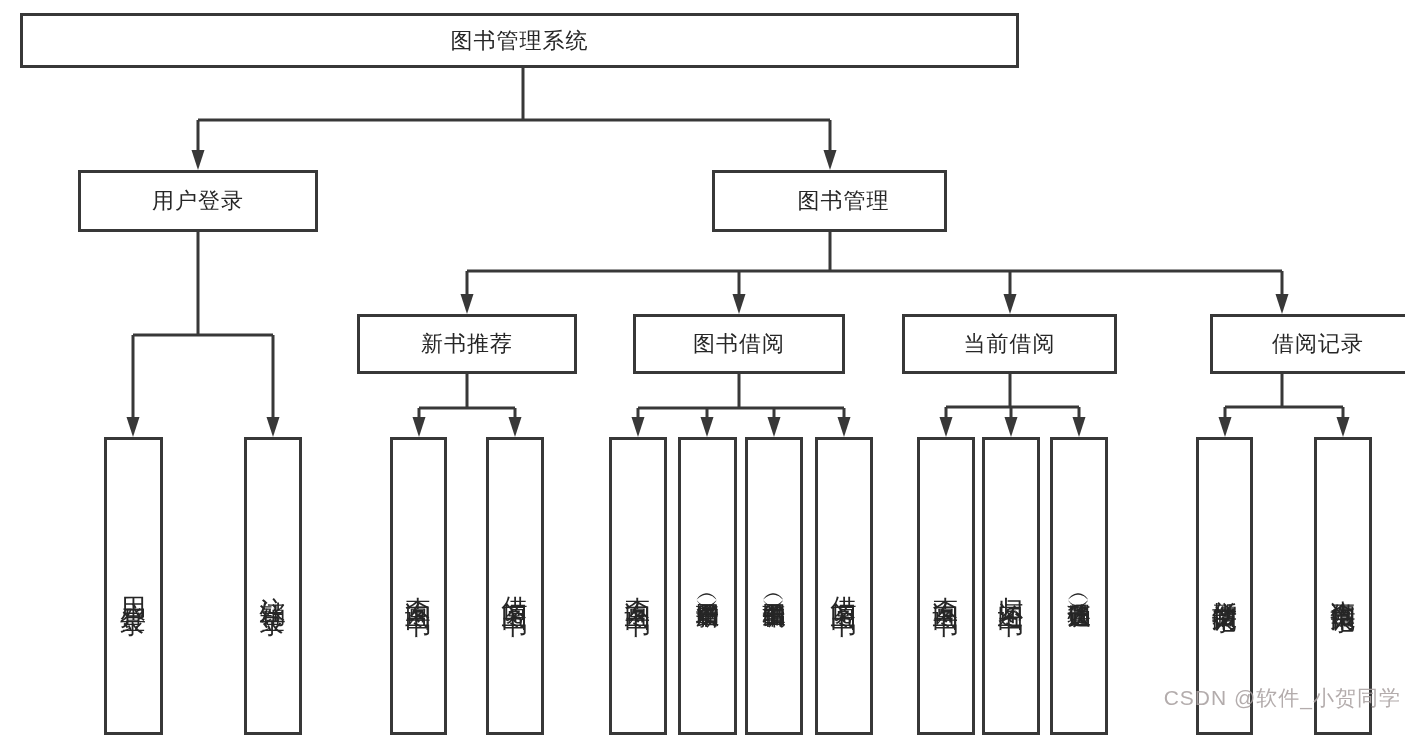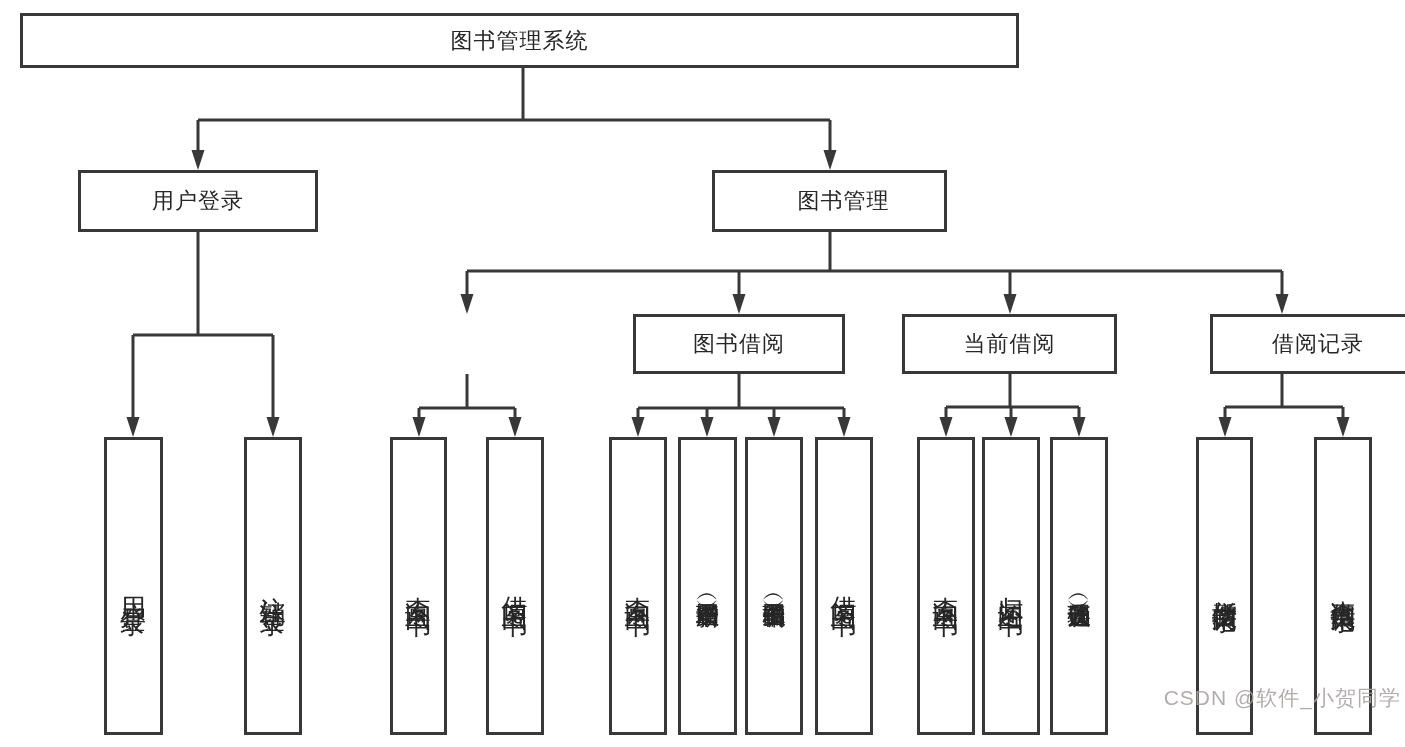--- a/index.html
+++ b/index.html
@@ -77,20 +77,21 @@
       <polygon points="1218.5,417 1231.5,417 1225,437"></polygon>
       <polygon points="1336.5,417 1349.5,417 1343,437"></polygon>
     </g>
   </svg>
 
   <div class="node node--h" style="left:20px; top:13px; width:999px; height:55px;">图书管理系统</div>
 
   <div class="node node--h" style="left:78px; top:170px; width:240px; height:62px;">用户登录</div>
   <div class="node node--h" style="left:712px; top:170px; width:235px; height:62px;padding-left:28px;">图书管理</div>
 
+  <div class="node node--h" style="left:357px; top:314px; width:220px; height:60px;">新书推荐</div>
   <div class="node node--h" style="left:902px; top:314px; width:215px; height:60px;">当前借阅</div>
   <div class="node node--h" style="left:633px; top:314px; width:212px; height:60px;">图书借阅</div>
   <div class="node node--h" style="left:1210px; top:314px; width:216px; height:60px;">借阅记录</div>
 
   <div class="node node--v" style="left:104px; top:437px; width:59px; height:298px;">用户登录</div>
   <div class="node node--v" style="left:244px; top:437px; width:58px; height:298px;">注销登录</div>
 
   <div class="node node--v" style="left:390px; top:437px; width:57px; height:298px;">查询图书</div>
   <div class="node node--v" style="left:486px; top:437px; width:58px; height:298px;">借阅图书</div>
 

